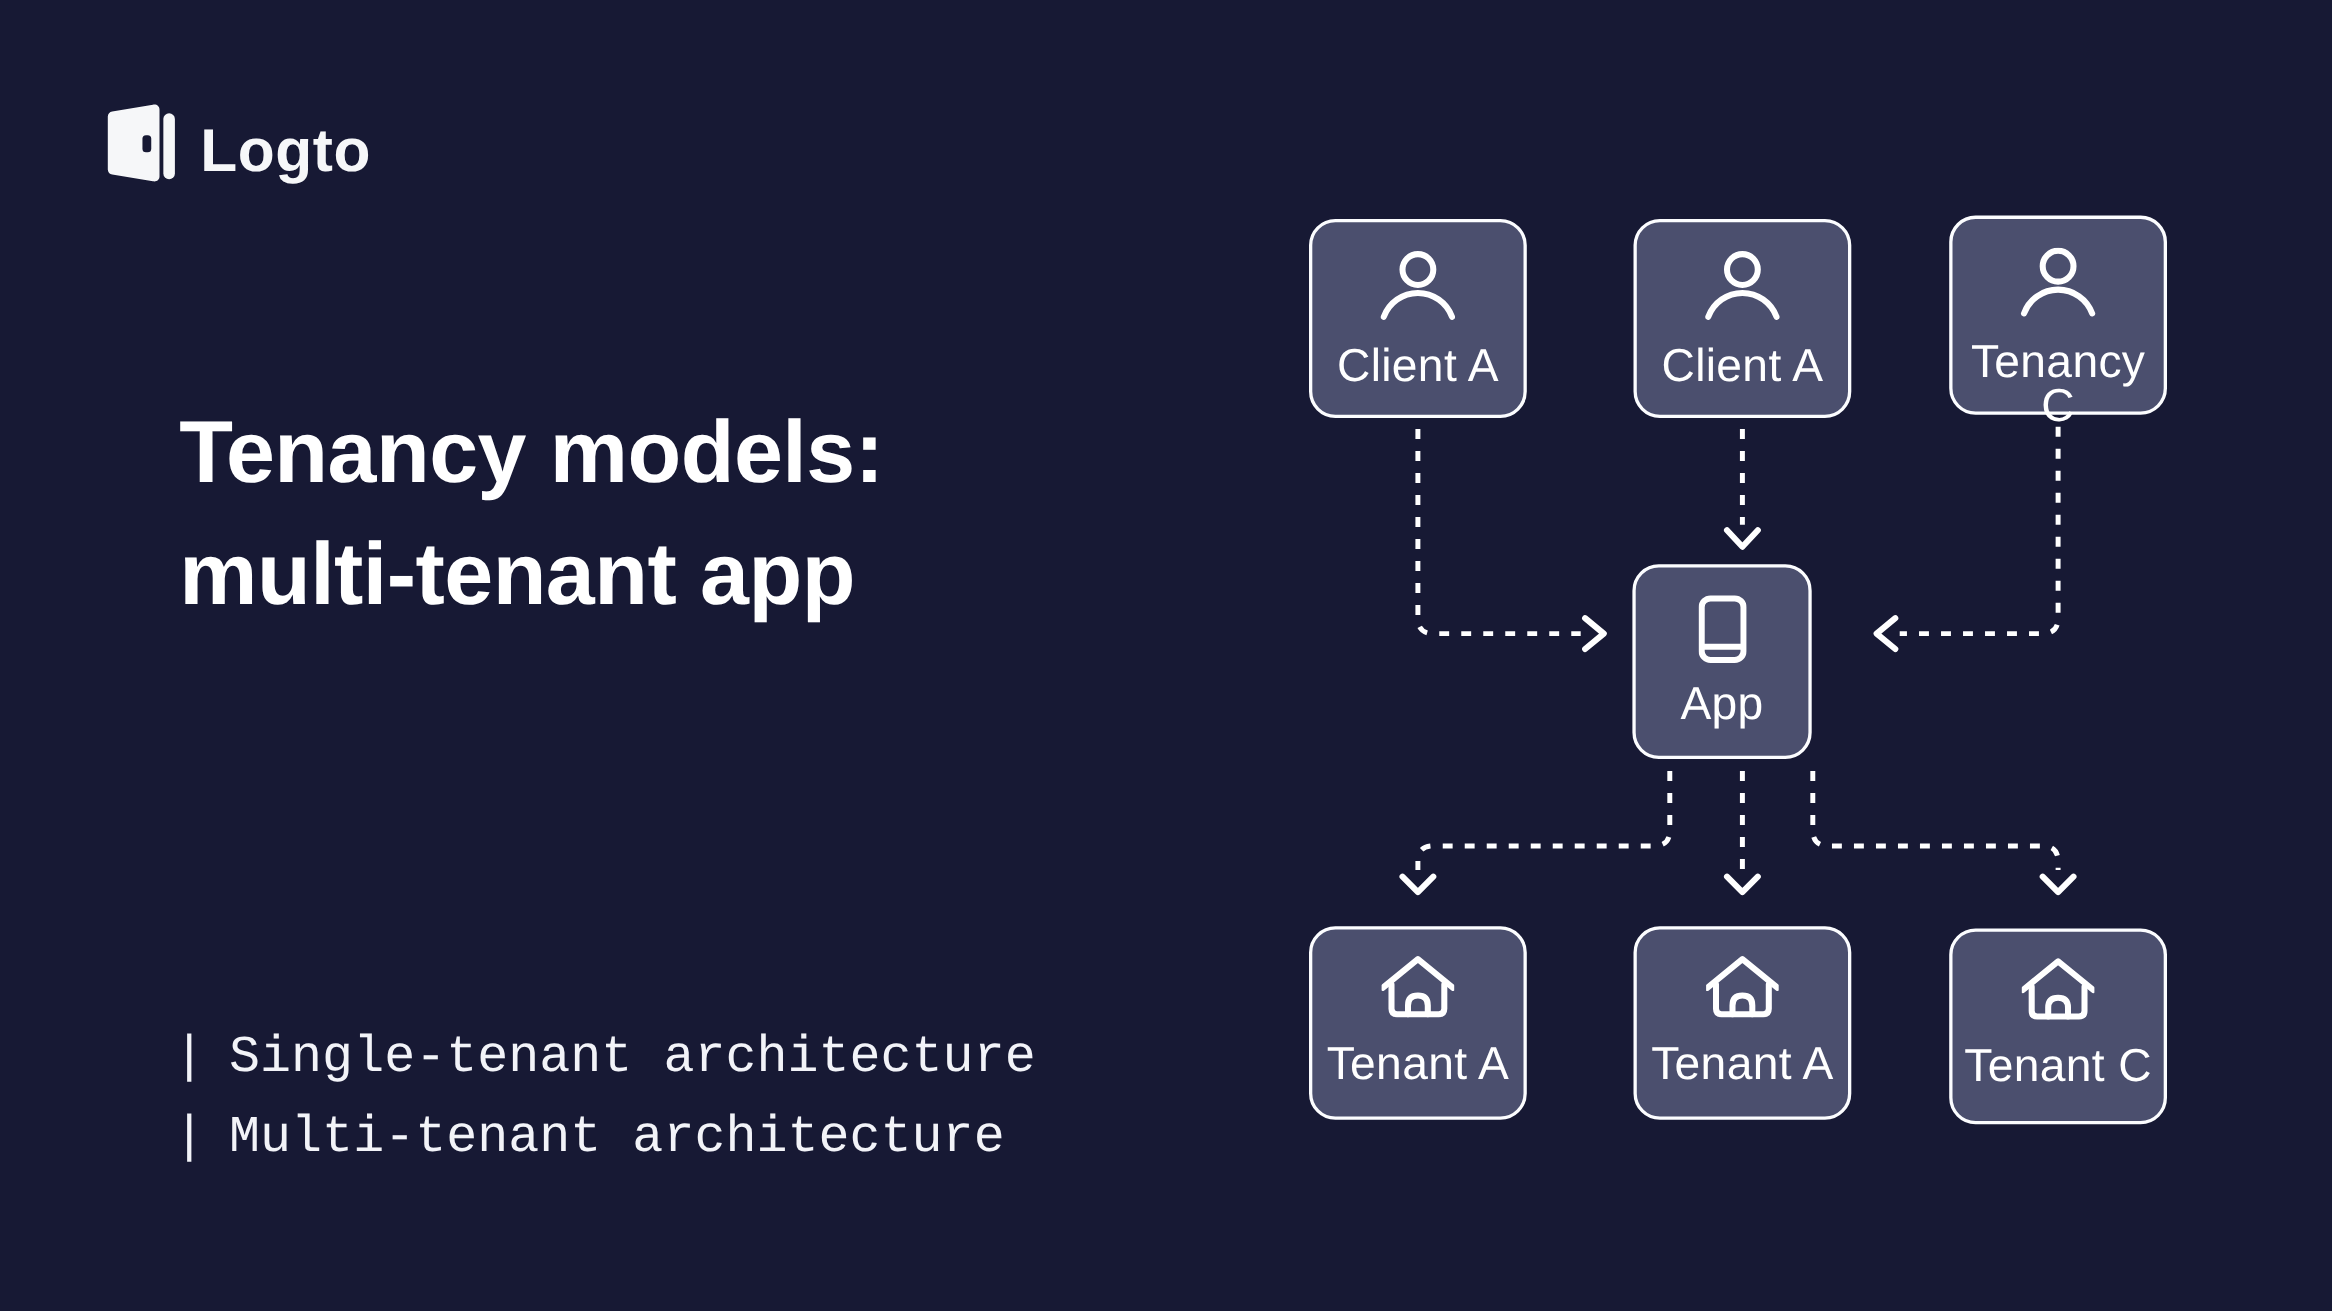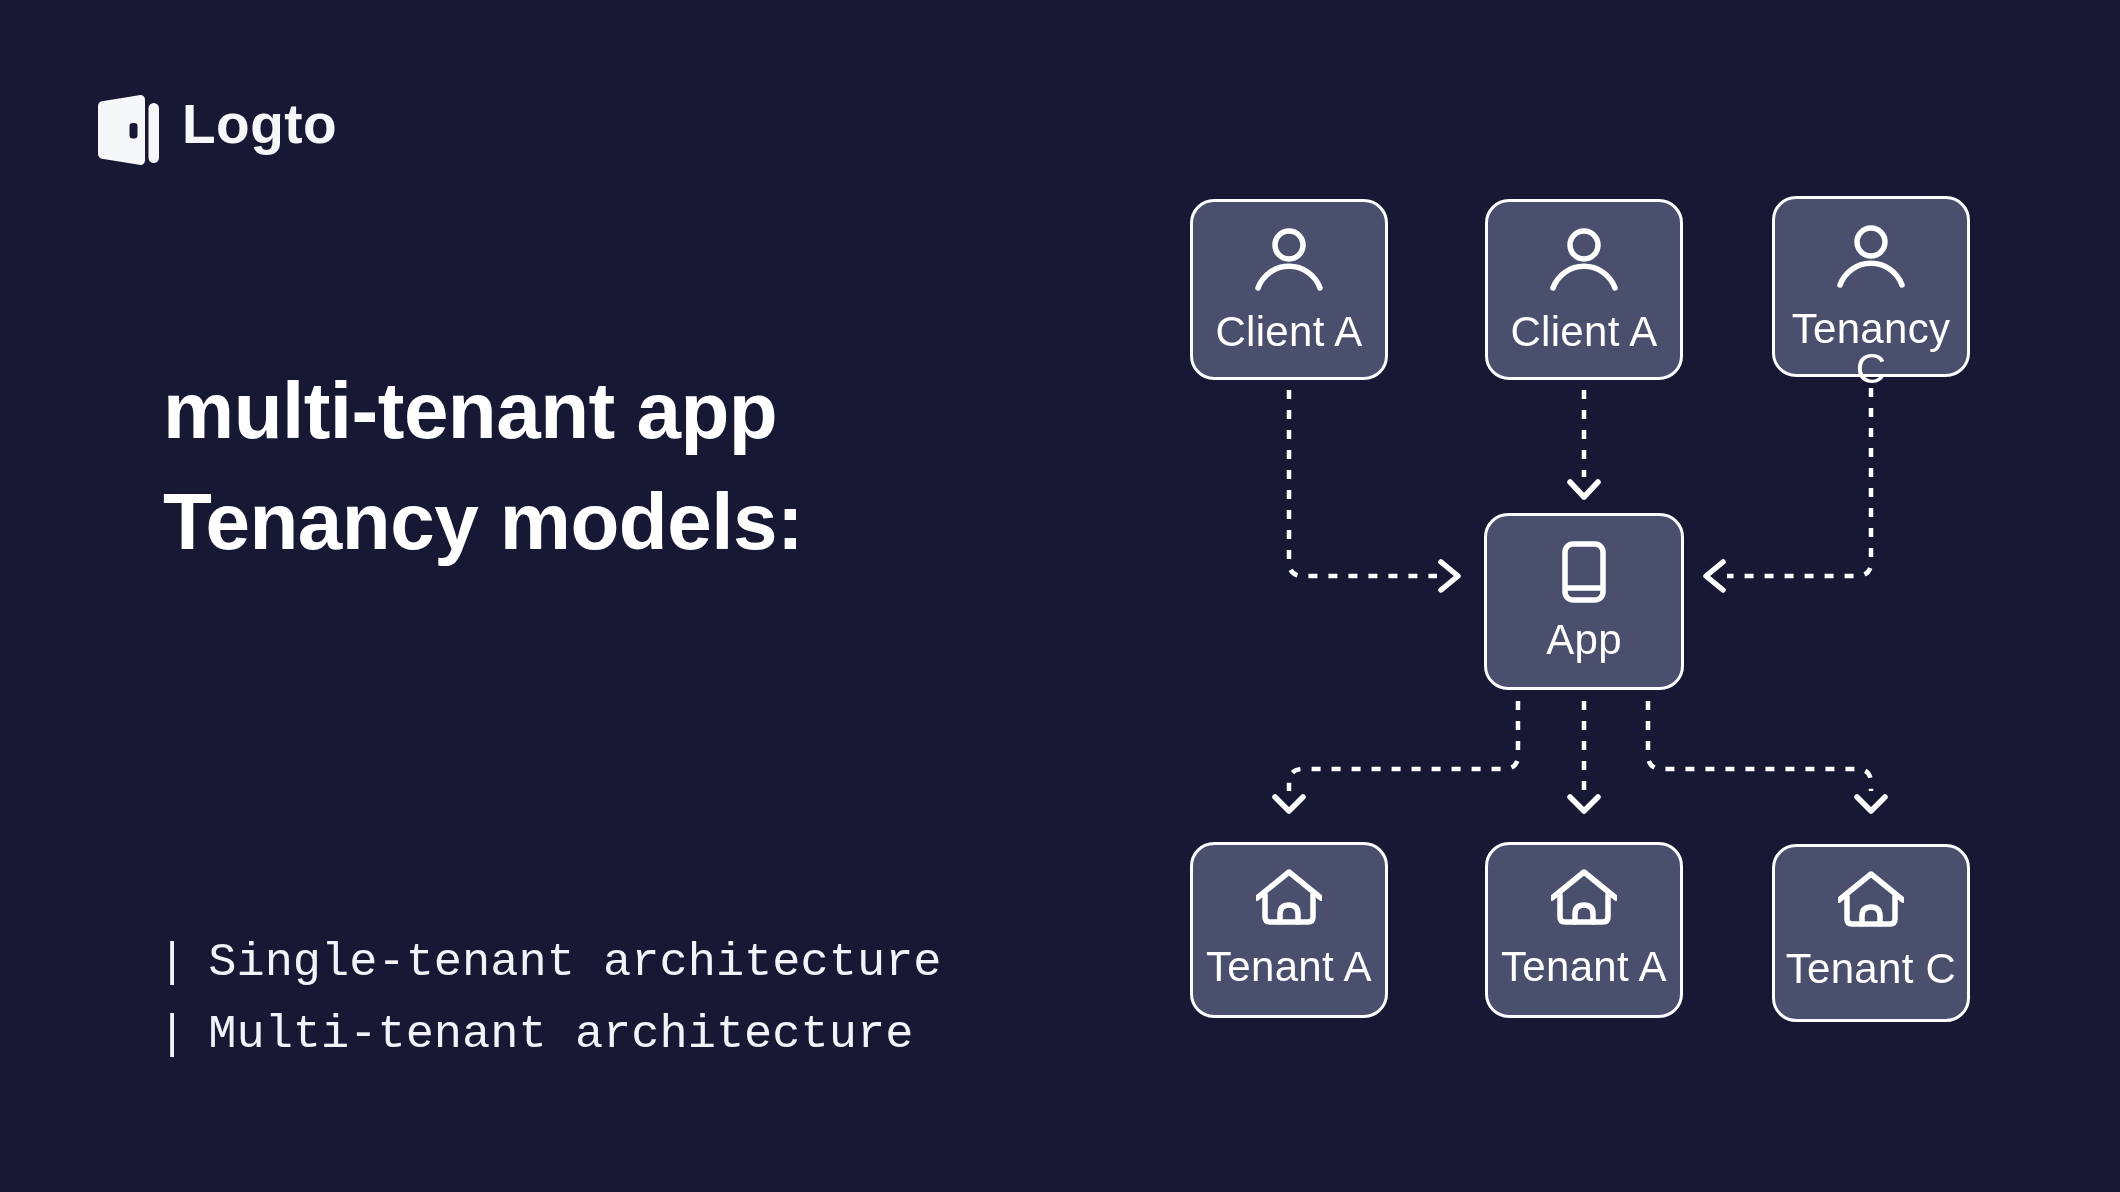--- a/index.html
+++ b/index.html
@@ -4,21 +4,21 @@
 <style>
   html,body{margin:0;padding:0;}
   body{
     width:2120px;height:1192px;
     background:var(--bg,#171934);
     font-family:"Liberation Sans", sans-serif;
     position:relative;overflow:hidden;
     color:#fff;
   }
   
-  .logo{position:absolute;left:96px;top:92px;display:flex;align-items:flex-start;gap:22px;}
+  .logo{position:absolute;left:96px;top:92px;display:flex;align-items:flex-end;gap:22px;}
   .logo-icon{width:64px;height:76px;display:block;}
   .logo-text{
     font-size:55px;font-weight:600;color:#f6f7f9;letter-spacing:0.5px;
   }
   
   .title{
     position:absolute;left:163px;top:355px;
     font-size:80px;font-weight:700;line-height:111px;
     color:#ffffff;letter-spacing:-0.5px;white-space:nowrap;
   }
@@ -45,21 +45,21 @@
     font-size:42px;font-weight:500;color:#ffffff;letter-spacing:0.3px;
     line-height:40px;
   }
   
   .n-c1{left:1190px;top:199px;width:198px;height:181px;}
   .n-c2{left:1485px;top:199px;width:198px;height:181px;}
   .n-c3{left:1772px;top:196px;width:198px;height:181px;}
   .n-c1 .icon,.n-c2 .icon,.n-c3 .icon{top:26px;}
   .n-c1 .node-label,.n-c2 .node-label,.n-c3 .node-label{top:110px;}
   
-  .n-app{left:1484px;top:513px;width:200px;height:177px;}
+  .n-app{left:1484px;top:513px;width:163px;height:177px;}
   .n-app .icon{top:25px;}
   .n-app .node-label{top:104px;}
   
   .n-t1{left:1190px;top:842px;width:198px;height:176px;}
   .n-t2{left:1485px;top:842px;width:198px;height:176px;}
   .n-t3{left:1772px;top:844px;width:198px;height:178px;}
   .n-t1 .icon,.n-t2 .icon,.n-t3 .icon{top:24px;}
   .n-t1 .node-label,.n-t2 .node-label,.n-t3 .node-label{top:102px;}
   
   .connectors{position:absolute;left:0;top:0;width:2120px;height:1192px;pointer-events:none;}
@@ -73,22 +73,22 @@
 <div class="logo">
   <svg class="logo-icon" viewBox="0 0 64 76">
     <path d="M 6 9.3 L 43 3.2 C 46.5 2.6 49 4.5 49 7.8 L 49 68.2 C 49 71.5 46.5 73.4 43 72.8 L 6 66.7 C 3.7 66.3 2 64.4 2 62 L 2 14 C 2 11.6 3.7 9.7 6 9.3 Z" fill="#f6f7f9"></path>
     <rect x="33.5" y="31" width="8" height="15.5" rx="3.2" fill="#171934"></rect>
     <rect x="52.5" y="11" width="10.5" height="60" rx="5.25" fill="#f6f7f9"></rect>
   </svg>
   <div class="logo-text">Logto</div>
 </div>
 
 <div class="title">
+  <div>Tenancy models:</div>
   <div>multi-tenant app</div>
-  <div>Tenancy models:</div>
 </div>
 
 <div class="bullets">
   <div class="bullet-row">
     <span class="bullet-bar">|</span>
     <span class="bullet-txt">Single-tenant architecture</span>
   </div>
   <div class="bullet-row">
     <span class="bullet-bar">|</span>
     <span class="bullet-txt">Multi-tenant architecture</span>

